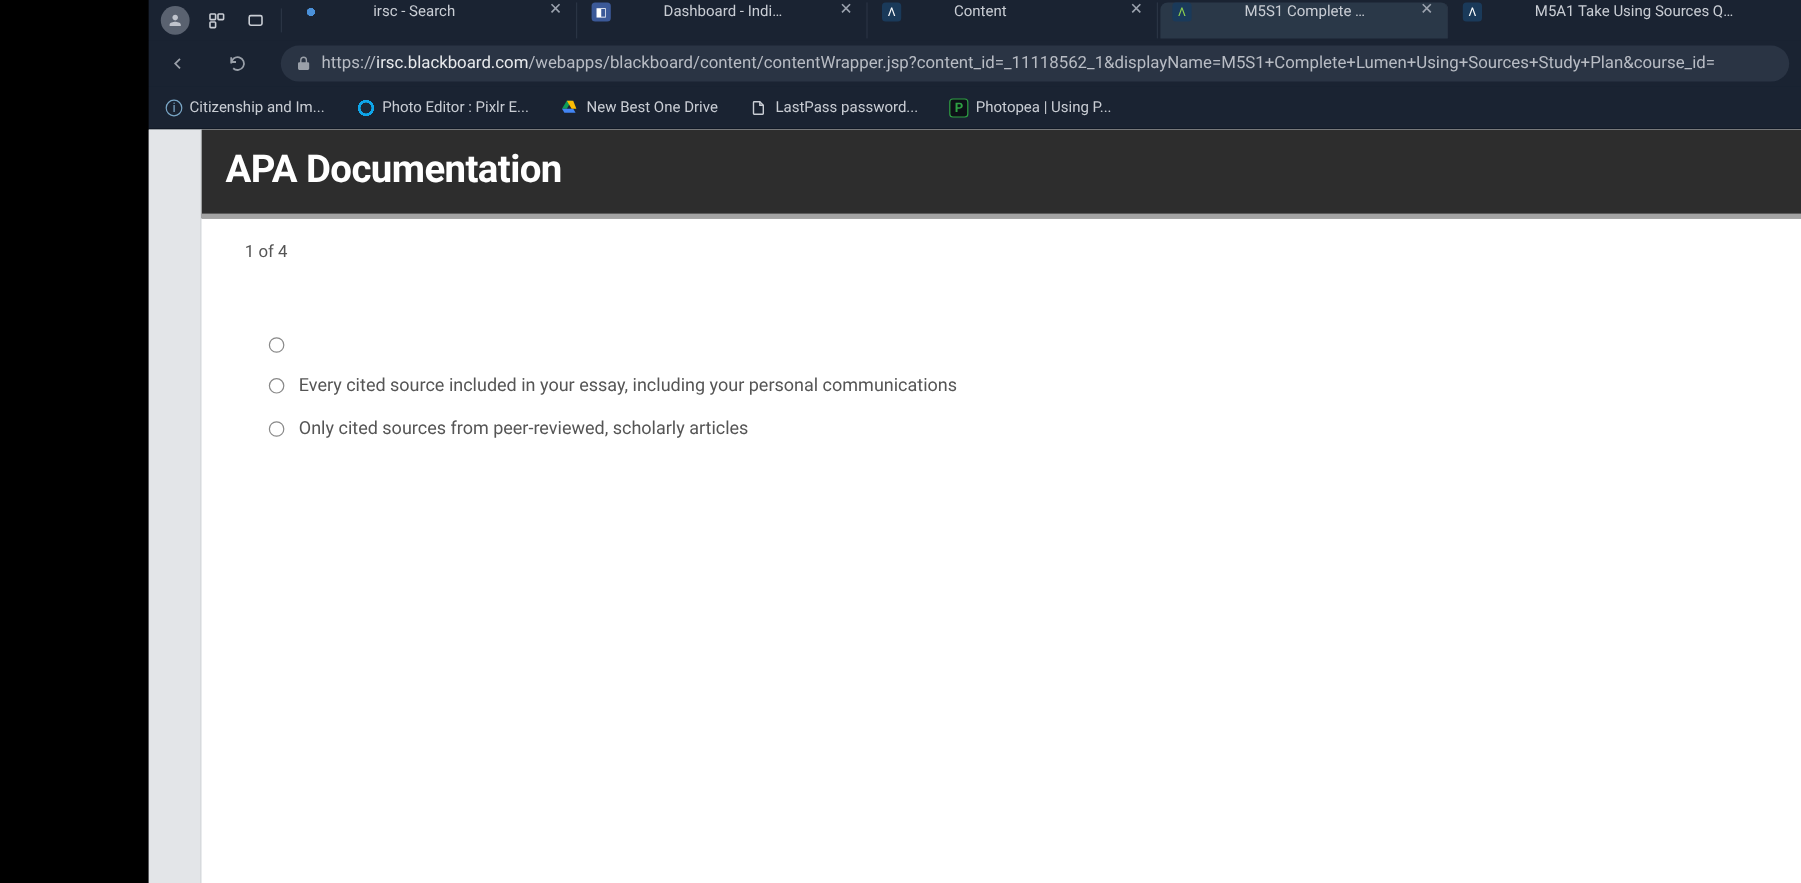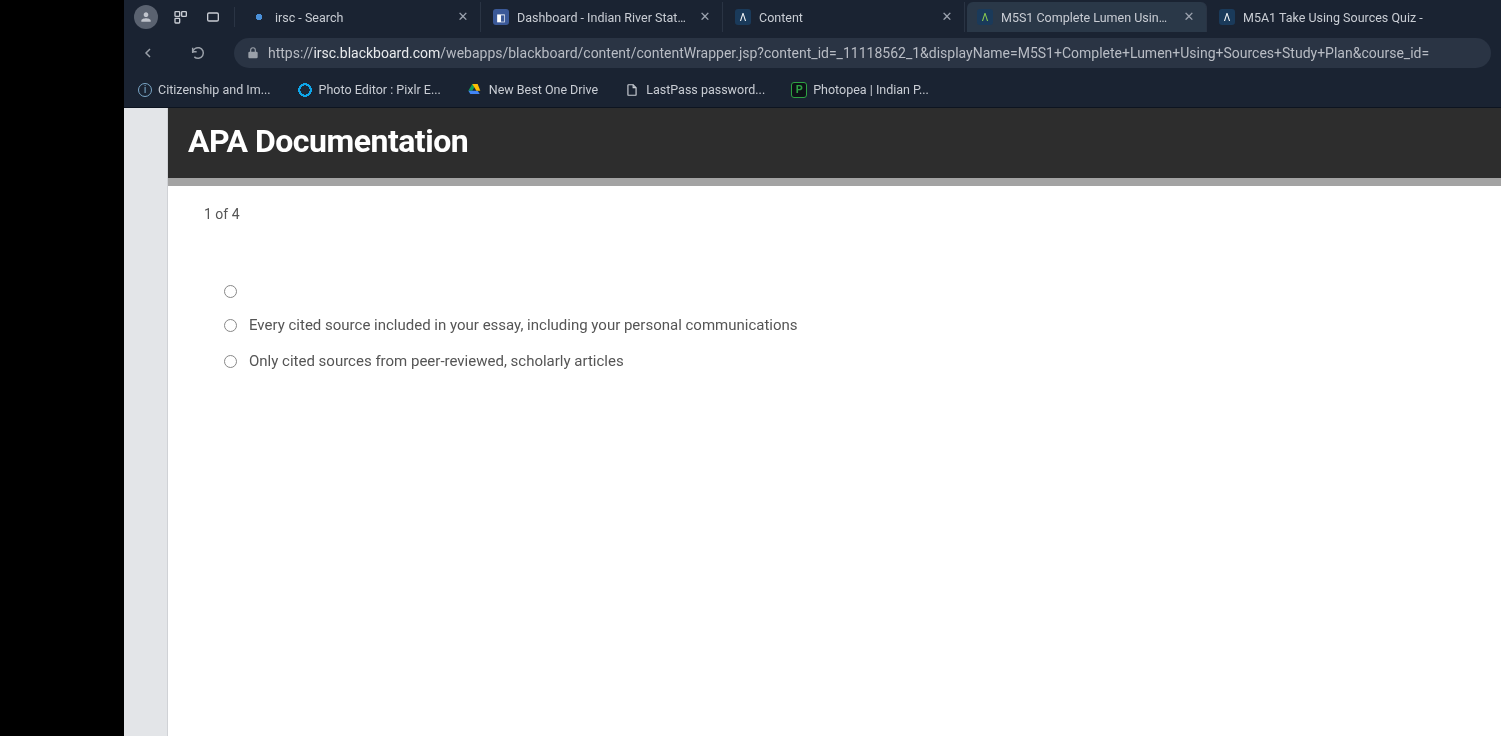--- a/index.html
+++ b/index.html
@@ -40,29 +40,29 @@
   .profile-icon svg { width: 14px; height: 14px; fill: #c0c4cc;}
   .win-icon {
     width: 22px; height: 22px;
     margin: 0 4px;
     display: flex; align-items: center; justify-content: center;
     color: #c9cdd4;
   }
   .tab {
     height: 30px;
     display: flex;
-    align-items: center;
     padding: 0 10px;
     color: #c9cdd4;
     font-size: 12.5px;
     min-width: 0;
     max-width: 250px;
     border-right: 1px solid #2a3444;
     position: relative;
     cursor: pointer;
+    gap: 36px;
   }
   .tab.active {
     background: #2a3848;
     border-radius: 6px 6px 0 0;
   }
   .tab .favicon {
     width: 16px; height: 16px;
     margin-right: 8px;
     flex-shrink: 0;
     display:flex;align-items:center;justify-content:center;
@@ -159,21 +159,21 @@
     display:flex;
     flex-direction:column;
   }
   .page-banner {
     background: #2d2d2d;
     color: #fff;
     padding: 14px 20px 18px 20px;
     font-size: 32px;
     font-weight: 700;
     letter-spacing: -0.5px;
-    border-bottom: 8px solid #a3a3a3;
+    border-bottom: 4px solid #a3a3a3;
   }
   .page-body {
     padding: 20px 28px;
     color: #444;
   }
   .sc-head {
     font-size: 26px;
     color: #555;
     font-weight: 400;
     margin-bottom: 16px;
@@ -315,21 +315,21 @@
       <span class="bicon">
         <svg viewBox="0 0 24 24" width="14" height="14" fill="none" stroke="#c9cdd4" stroke-width="2">
             <path d="M14 3H6a1 1 0 0 0-1 1v16a1 1 0 0 0 1 1h12a1 1 0 0 0 1-1V8l-5-5z"></path>
             <path d="M14 3v5h5"></path>
           </svg>
       </span>
       <span>LastPass password...</span>
     </div>
     <div class="bookmark">
       <span class="bicon" style="background:#0d1117;border:1px solid #2ea043;border-radius:3px;color:#2ea043;font-weight:bold;">P</span>
-      <span>Photopea | Indian P...</span>
+      <span>Photopea | Using P...</span>
     </div>
   </div>
 
   <div class="content-wrap">
     <div class="left-gutter"></div>
     <div class="page">
       <div class="page-banner">APA Documentation</div>
       <div class="page-body">
         <div class="q-count">1 of 4</div>
         <div class="options">

